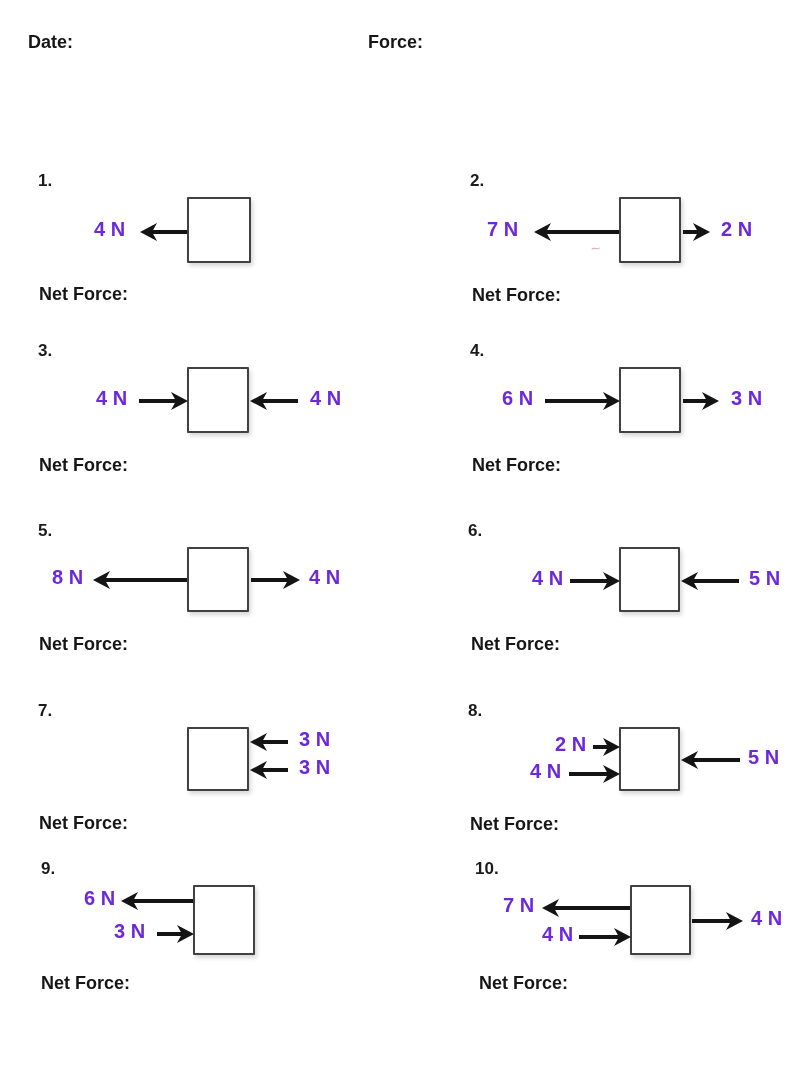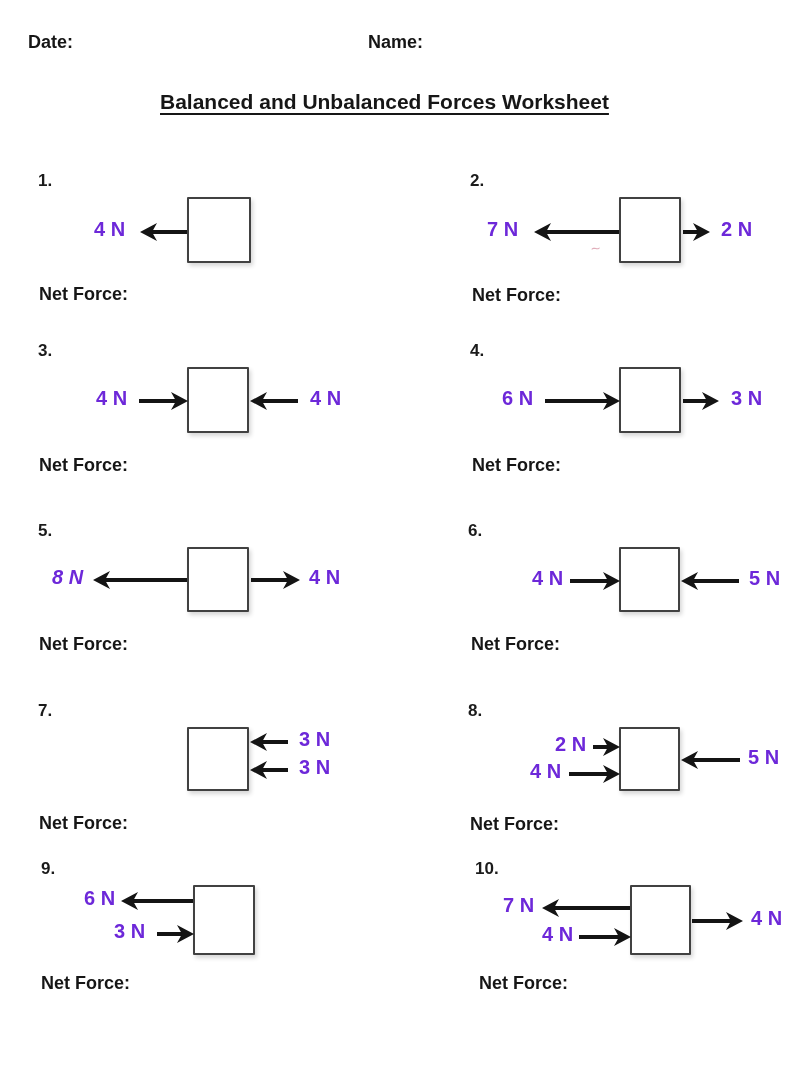--- a/index.html
+++ b/index.html
@@ -62,22 +62,21 @@
     font-size: 16px; line-height: 1;
     transform: rotate(-8deg);
     opacity: 0.75;
   }
 </style>
 </head>
 <body>
 
 <div id="page">
   <div id="name-label" class="hdr-label">Date:</div>
-  <div id="date-label" class="hdr-label">Name:</div>
-  <div class="title">Balanced and Unbalanced Forces Worksheet</div>
+  <div id="date-label" class="hdr-label">Force:</div>
   <div id="problems-layer">
       <div>
         <div class="problem-number" style="left: 38px; top: 172px;">1.</div>
         <div class="force-box" style="left: 187px; top: 197px; width: 64px; height: 66px;"></div>
         <svg class="arrow" width="47" height="22" style="left: 140px; top: 221px;">
           <rect y="9" height="4" x="12" width="35" fill="#141414"></rect>
           <polygon fill="#141414" points="0,11 17,2 12,11 17,20"></polygon>
         </svg>
         <div class="force-label" style="left: 94px; top: 219px;">4 N</div>
         <div class="net-force" style="left: 39px; top: 285px;">Net Force:</div>
@@ -127,21 +126,21 @@
         <div class="force-label" style="left: 731px; top: 388px;">3 N</div>
         <div class="net-force" style="left: 472px; top: 456px;">Net Force:</div>
       </div>
       <div>
         <div class="problem-number" style="left: 38px; top: 522px;">5.</div>
         <div class="force-box" style="left: 187px; top: 547px; width: 62px; height: 65px;"></div>
         <svg class="arrow" width="94" height="22" style="left: 93px; top: 569px;">
           <rect y="9" height="4" x="12" width="82" fill="#141414"></rect>
           <polygon fill="#141414" points="0,11 17,2 12,11 17,20"></polygon>
         </svg>
-        <div class="force-label" style="left: 52px; top: 567px; font-style: italic;">8 N</div>
+        <div class="force-label" style="left: 52px; top: 567px;">8 N</div>
         <svg class="arrow" width="49" height="22" style="left: 251px; top: 569px;">
           <rect y="9" height="4" x="0" width="37" fill="#141414"></rect>
           <polygon fill="#141414" points="49,11 32,2 37,11 32,20"></polygon>
         </svg>
         <div class="force-label" style="left: 309px; top: 567px;">4 N</div>
         <div class="net-force" style="left: 39px; top: 635px;">Net Force:</div>
       </div>
       <div>
         <div class="problem-number" style="left: 468px; top: 522px;">6.</div>
         <div class="force-box" style="left: 619px; top: 547px; width: 61px; height: 65px;"></div>

